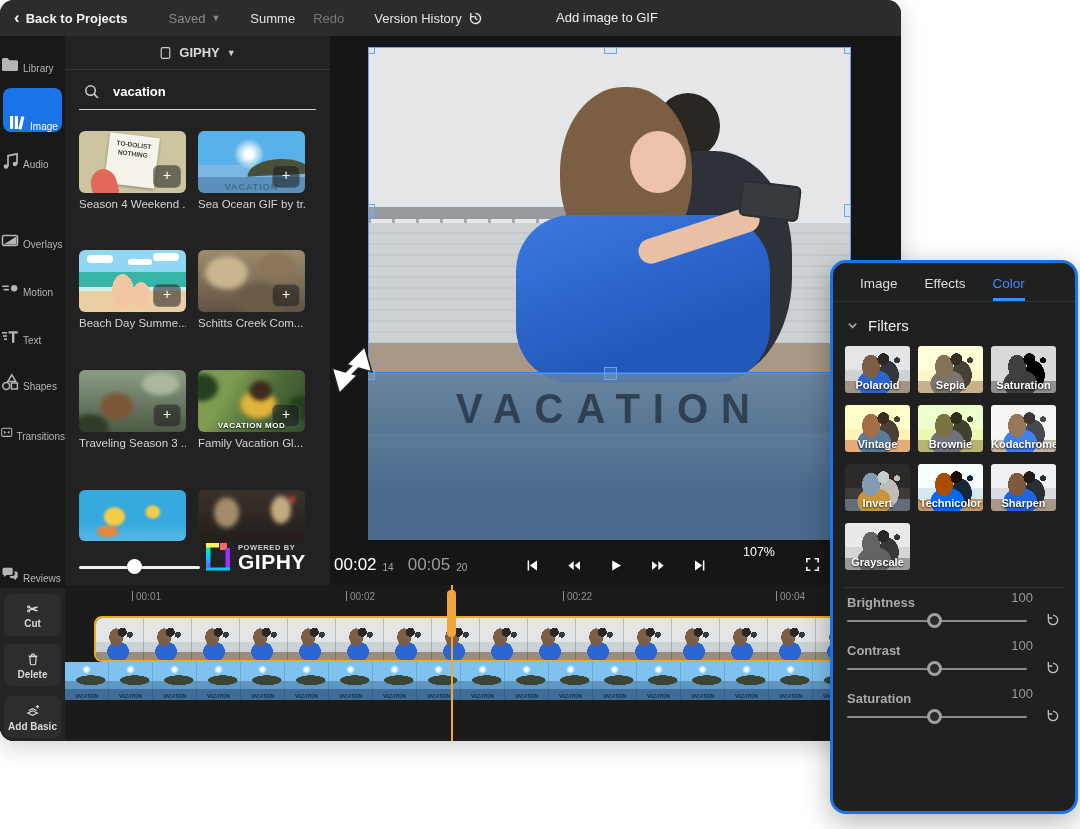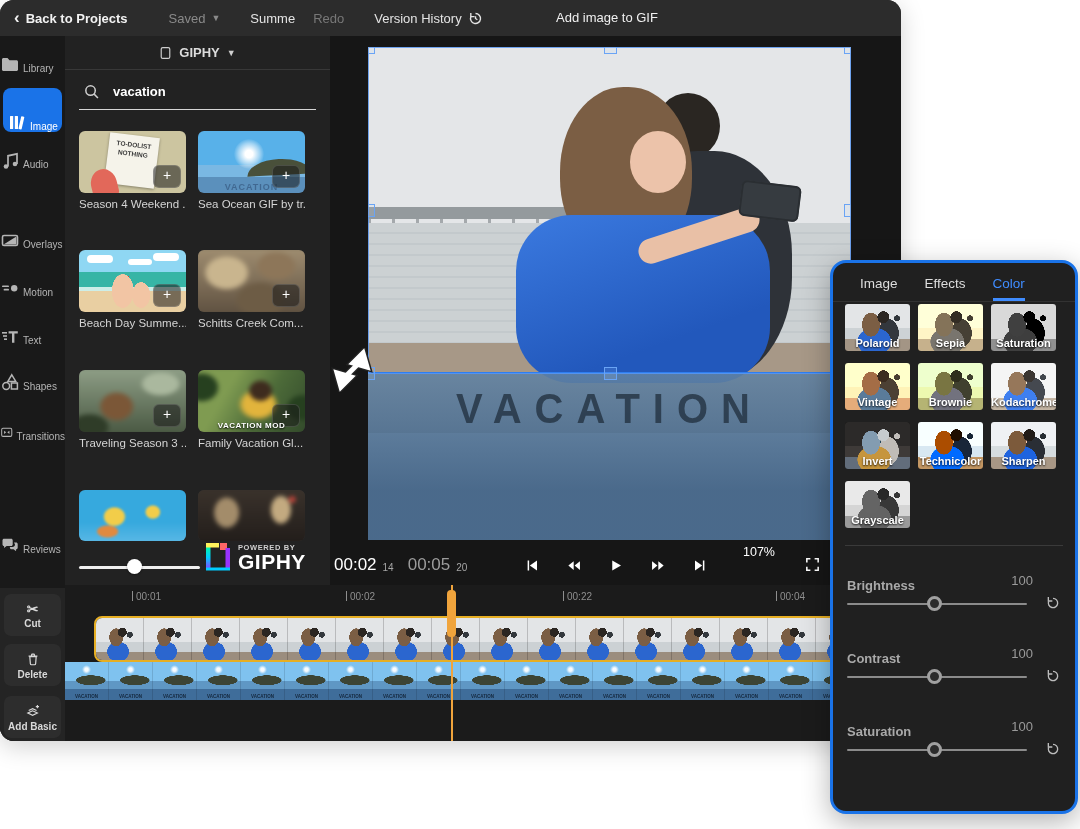--- a/index.html
+++ b/index.html
@@ -207,21 +207,21 @@
   .f-vintage{filter:sepia(.65) saturate(1.9) hue-rotate(-12deg) brightness(1.05)}
   .f-brownie{filter:sepia(.75) hue-rotate(22deg) saturate(1.5)}
   .f-koda{filter:brightness(1.25) saturate(.95) contrast(.92)}
   .f-invert{filter:invert(.92)}
   .f-tech{filter:saturate(2.6) contrast(1.25)}
   .f-sharpen{filter:contrast(1.12) saturate(1.05)}
   .f-gray{filter:grayscale(1) brightness(1.02)}
   .flabel{position:absolute;bottom:2px;left:0;right:0;text-align:center;color:#fff;font-size:11px;
           font-weight:700;text-shadow:0 1px 2px rgba(0,0,0,.9);z-index:2}
   .divider{margin:17px 12px 0;border-top:1px solid #3a3a3a}
-  .adj{position:relative;margin:30px 14px 0;height:43px}
+  .adj{position:relative;margin:5px 14px 0;height:43px}
   .adj-label{font-size:13px;font-weight:700;color:#a9a9a9}
   .adj-value{position:absolute;right:28px;top:-3px;font-size:13px;color:#9a9a9a}
   .slider{position:absolute;left:0;right:34px;top:27px;height:2px;background:#8b8b8b;border-radius:1px}
   .knob{position:absolute;left:calc(49% - 8px);top:-7px;width:15px;height:15px;border-radius:50%;
         background:#2c2c2c;border:3px solid #a0a0a0;box-sizing:border-box}
   .reset{position:absolute;right:0;top:19px;width:16px;height:16px}
   .reset svg{width:16px;height:16px;stroke:#bdbdbd;fill:none;stroke-width:2}
 </style>
 </head>
 <body>
@@ -312,21 +312,21 @@
       <span>Shapes</span>
     </div>
     <div class="side-item" style="top:380px">
       <svg viewBox="0 0 20 20">
           <rect x="2.5" y="4.5" width="15" height="12" rx="2" fill="none" stroke="currentColor" stroke-width="1.5"></rect>
           <path d="M6 8v5l3.2-2.5z" fill="currentColor"></path>
           <path d="M14 8v5l-3.2-2.5z" fill="currentColor"></path>
         </svg>
       <span>Transitions</span>
     </div>
-    <div class="side-item" style="top:493px">
+    <div class="side-item" style="top:522px">
       <svg viewBox="0 0 20 20" fill="currentColor">
           <path d="M2.5 5.3c0-.8.7-1.5 1.5-1.5h7.2c.8 0 1.5.7 1.5 1.5v4.1c0 .8-.7 1.5-1.5 1.5H6.6l-2.6 2.2.1-2.2H4c-.8 0-1.5-.7-1.5-1.5z"></path>
           <path d="M14 7.6h2.2c.8 0 1.5.7 1.5 1.5v3.6c0 .8-.7 1.5-1.5 1.5h-.2l.1 2-2.5-2h-2.2c-.8 0-1.5-.7-1.5-1.5v-.6h2.6c1.4 0 2.5-1.1 2.5-2.5z"></path>
         </svg>
       <span>Reviews</span>
     </div>
     <div class="tools">
       <div class="tool" style="top:6px">
         <span class="scissors">✂</span>
         <span>Cut</span>
@@ -647,20 +647,26 @@
   </div>
 </div>
 
 <div class="panel">
   <div class="tabs">
     <span class="tab">Image</span>
     <span class="tab">Effects</span>
     <span class="tab active">Color</span>
   </div>
 
+  <div class="sec-head">
+    <svg class="chev-svg" viewBox="0 0 12 12">
+        <path d="M2 4l4 4 4-4"></path>
+      </svg>
+    <span>Filters</span>
+  </div>
 
   <div class="fgrid">
     <div class="fthumb">
         <div class="mini f-sharpen" style="filter:none"></div>
         <span class="flabel">Polaroid</span>
       </div>
     <div class="fthumb">
         <div class="mini f-sepia"></div>
         <span class="flabel">Sepia</span>
       </div>

